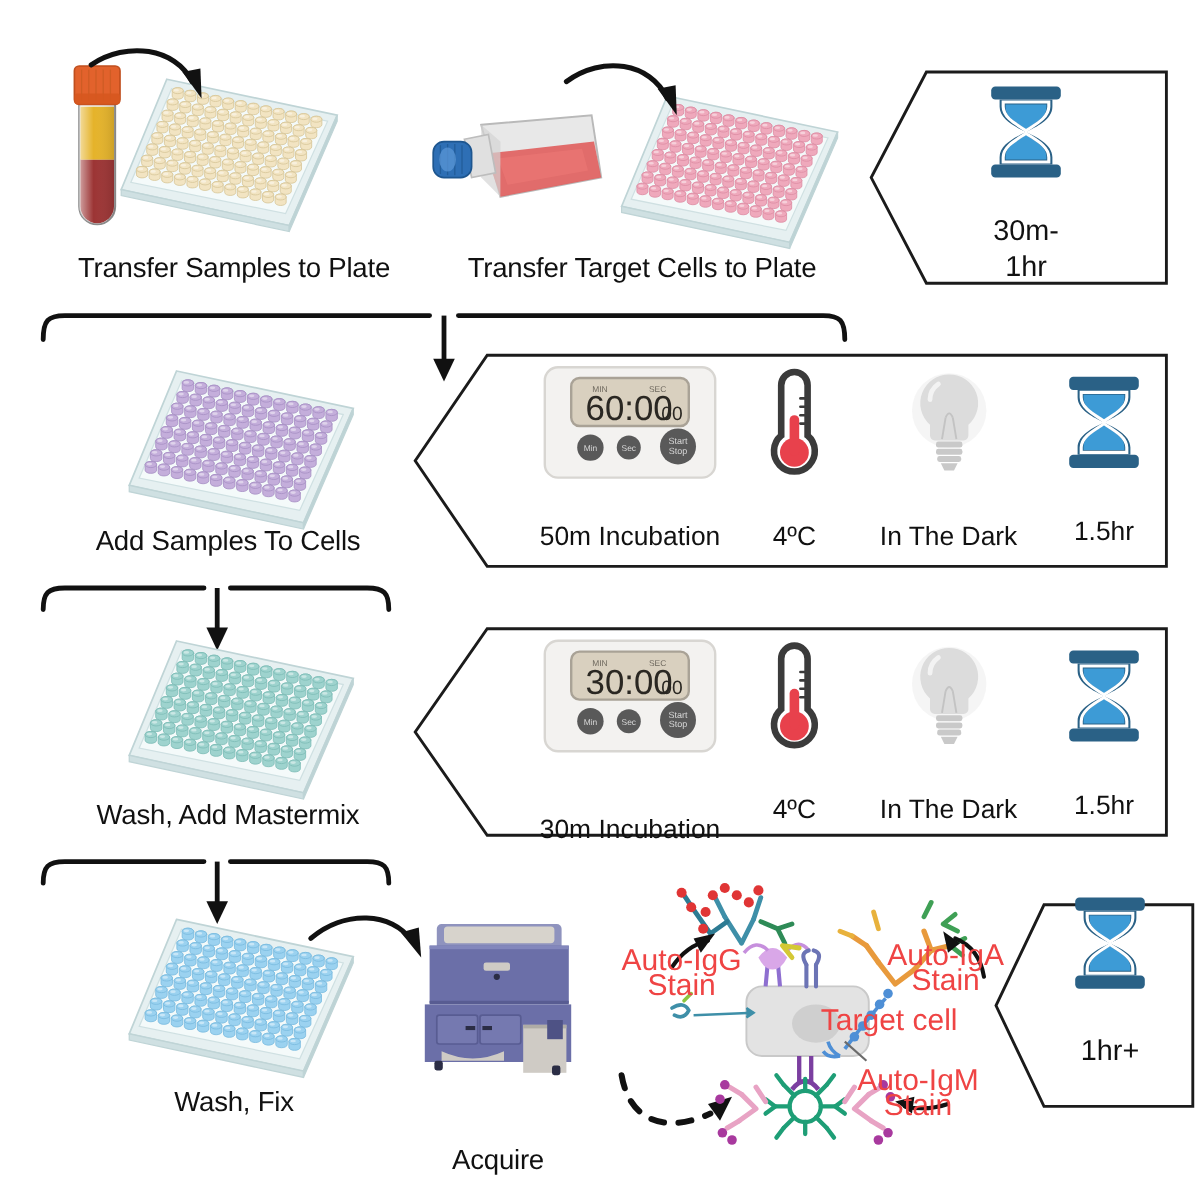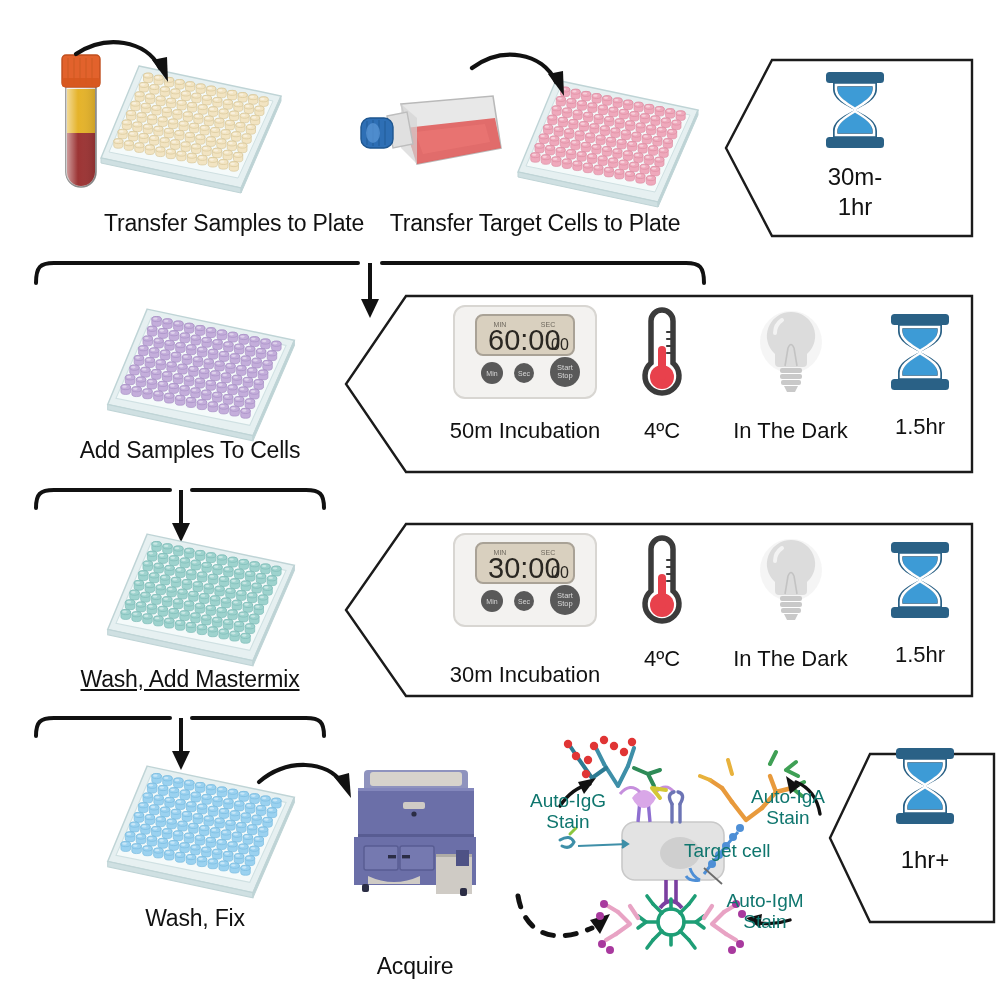--- a/index.html
+++ b/index.html
@@ -1,23 +1,23 @@
 <!DOCTYPE html>
 <html><head>
 <meta charset="utf-8">
 <style>
   html,body{margin:0;padding:0;background:#fff;}
   body{width:996px;height:996px;position:relative;overflow:hidden;
        font-family:"Liberation Sans","DejaVu Sans",sans-serif;color:#000;}
   .abs{position:absolute;}
   .lbl{font-size:23px;color:#111;text-align:center;white-space:nowrap;letter-spacing:-0.2px;}
-  .cell{display:flex;flex-direction:column;align-items:center;justify-content:flex-start;}
+  .cell{display:flex;flex-direction:column;align-items:center;justify-content:flex-start;gap:16px;}
   .cell .clbl{font-size:22px;color:#111;text-align:center;white-space:nowrap;margin-top:6px;}
   svg{display:block;overflow:visible;}
-  .stain-lbl{font-size:19px;line-height:21px;text-align:center;color:#0f766e;}
+  .stain-lbl{font-size:25px;line-height:21px;text-align:center;color:#ef4444;}
 </style>
 </head>
 <body>
 
 <div class="abs" style="left:48px;top:48px;">
 <svg width="72" height="145" viewBox="0 0 72 145">
   <defs>
     <linearGradient id="gTube" x1="0" y1="0" x2="1" y2="0">
       <stop offset="0" stop-color="#ffffff" stop-opacity=".55"></stop>
           <stop offset=".4" stop-color="#ffffff" stop-opacity="0"></stop>
@@ -341,21 +341,21 @@
 </svg>
 </div>
 
 <div class="abs" style="left:72px;top:38px;">
 <svg width="110" height="60" viewBox="0 0 110 60">
   <path d="M4 16 C 34 -4, 74 2, 88 30" fill="none" stroke="#111" stroke-width="4.2" stroke-linecap="round"></path>
   <path d="M96 44 L80 22 L95 19 Z" fill="#111"></path>
 </svg>
 </div>
 
-<div class="abs lbl" style="left:12px;top:210px;width:390px;padding-left:27px;">Transfer Samples to Plate</div>
+<div class="abs lbl" style="left:0px;top:210px;width:390px;">Transfer Samples to Plate</div>
 
 <div class="abs" style="left:357px;top:92px;">
 <svg width="150" height="90" viewBox="0 0 150 90">
   <path d="M44 12 L136 4 L144 56 L60 72 Z" fill="#E8E8E8" stroke="#B9B9B9" stroke-width="1.6"></path>
   <path d="M48 36 L138 26 L144 56 L60 72 Z" fill="#E0615F" opacity=".92"></path>
   <path d="M58 40 L128 32 L133 50 L66 62 Z" fill="#EE7A76" opacity=".55"></path>
   <path d="M44 12 L60 26 L60 72 L44 56 Z" fill="#D4D4D4" opacity=".7"></path>
   <path d="M30 24 L50 20 L56 52 L36 56 Z" fill="#E0E0E0" stroke="#BDBDBD" stroke-width="1.4"></path>
   <rect x="4" y="26" width="32" height="30" rx="9" fill="#2E6FB5" stroke="#1E568F" stroke-width="1.4"></rect>
   <g stroke="#1E568F" stroke-width="1.1" opacity=".7">
@@ -1390,21 +1390,21 @@
         <ellipse cx="116.675" cy="97.55364583333333" rx="2.2" ry="1.1" fill="#ffffff" opacity="0.45"></ellipse>
         <path d="M123.775 104.6421875 a4.6 2.5 0 0 0 9.2 0 l0 -4.6 a4.6 2.5 0 0 0 -9.2 0 z" fill="#9ED3CE" stroke="#7FBDB8" stroke-width="0.7"></path>
         <ellipse cx="128.375" cy="100.0421875" rx="4.6" ry="2.5" fill="#9ED3CE" stroke="#7FBDB8" stroke-width="0.7"></ellipse>
         <ellipse cx="127.175" cy="99.6421875" rx="2.2" ry="1.1" fill="#ffffff" opacity="0.45"></ellipse>
         <path d="M134.275 106.73072916666668 a4.6 2.5 0 0 0 9.2 0 l0 -4.6 a4.6 2.5 0 0 0 -9.2 0 z" fill="#9ED3CE" stroke="#7FBDB8" stroke-width="0.7"></path>
         <ellipse cx="138.875" cy="102.13072916666667" rx="4.6" ry="2.5" fill="#9ED3CE" stroke="#7FBDB8" stroke-width="0.7"></ellipse>
         <ellipse cx="137.675" cy="101.73072916666668" rx="2.2" ry="1.1" fill="#ffffff" opacity="0.45"></ellipse>
       </g>
 </svg>
 </div>
-<div class="abs lbl" style="left:30px;top:666px;width:320px;text-decoration:underline;">Wash, Add Mastermix</div>
+<div class="abs lbl" style="left:30px;top:666px;width:320px;">Wash, Add Mastermix</div>
 
 <div class="abs" style="left:344px;top:522px;">
 <svg width="630" height="176" viewBox="0 0 630 176">
   <path d="M62 2 L628 2 L628 174 L62 174 L2 88 Z" fill="#fff" stroke="#1b1b1b" stroke-width="2.4"></path>
 </svg>
 </div>
 
 <div class="abs cell" style="left:410px;top:532px;width:230px;">
   <div>
     <svg width="146" height="96" viewBox="0 0 146 96">

